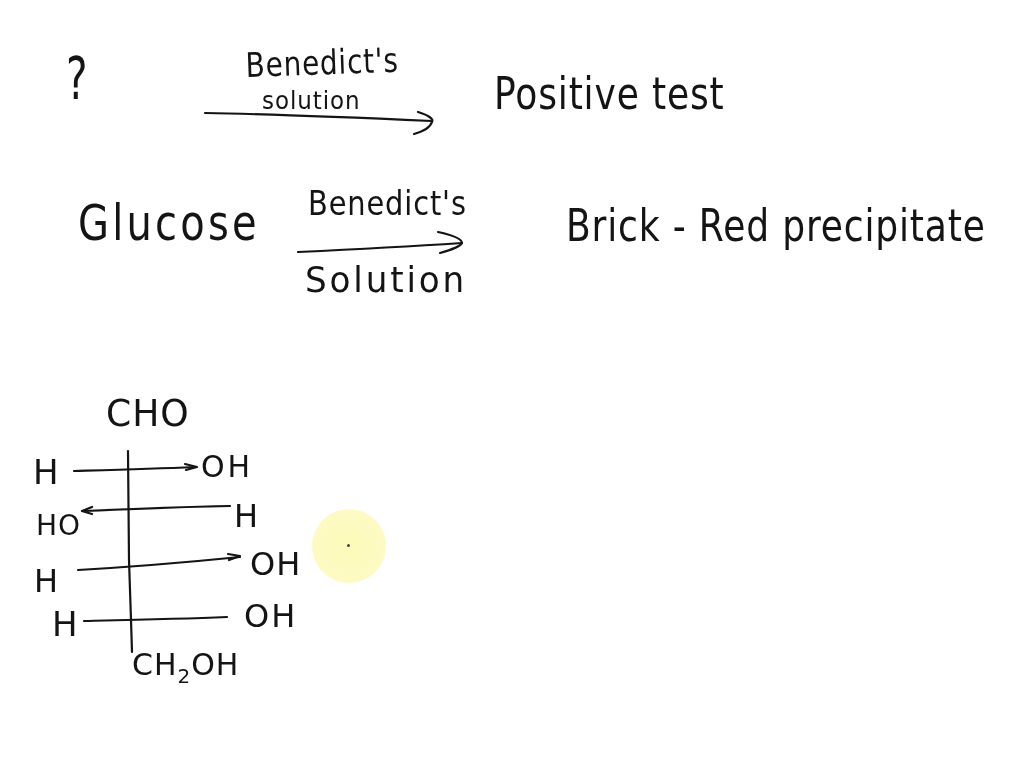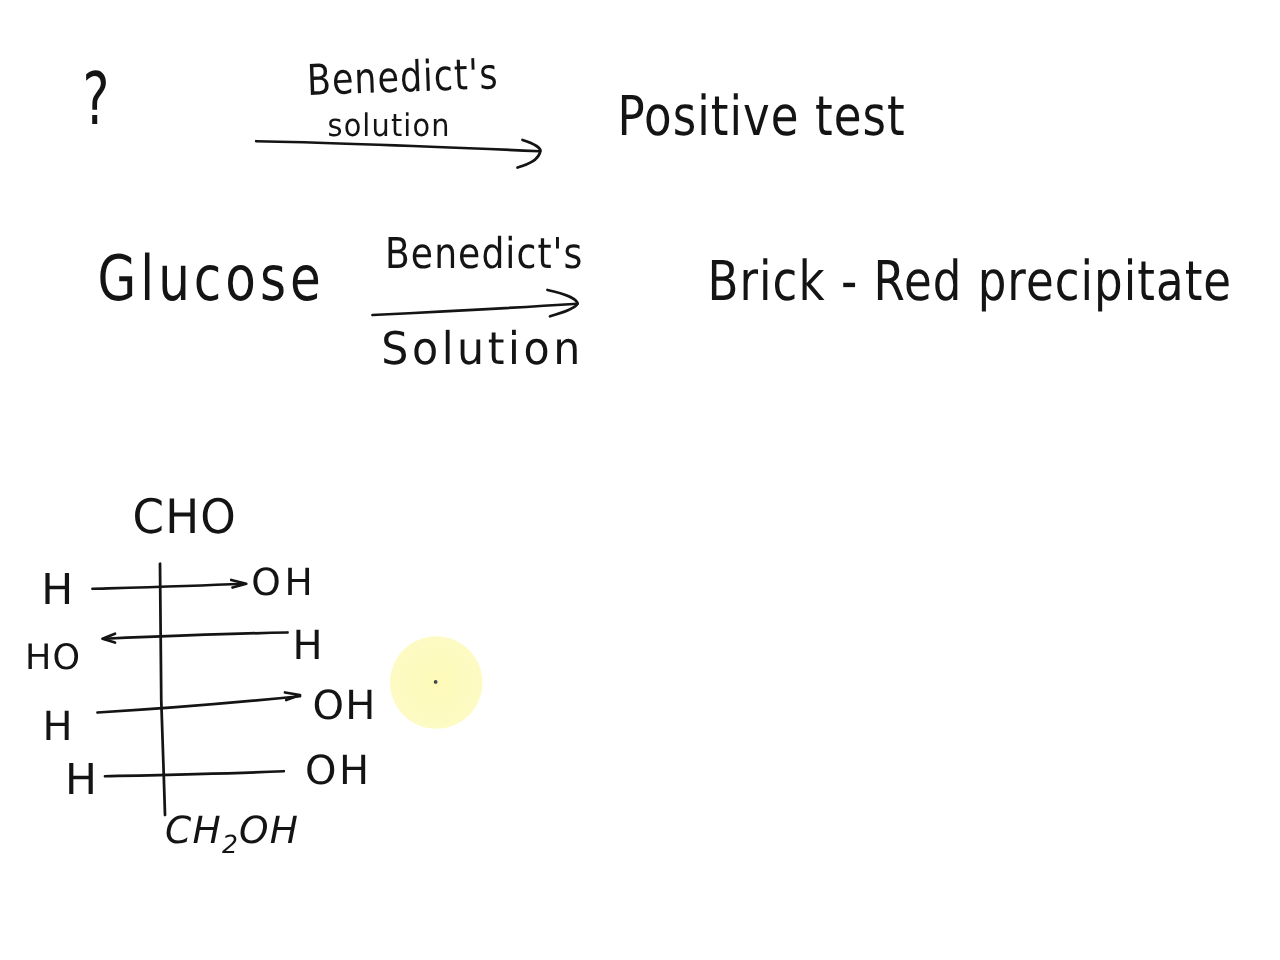--- a/index.html
+++ b/index.html
@@ -85,26 +85,26 @@
   <div class="hw" style="left:78px; top:198px; font-size:50px; transform: scaleX(0.8); transform-origin:left top; letter-spacing:4px;">Glucose</div>
   <div class="hw" style="left:308px; top:186px; font-size:34px; transform: scaleX(0.85); transform-origin:left top;">Benedict's</div>
   <div class="hw" style="left:305px; top:262px; font-size:36px; transform: scaleX(0.95); transform-origin:left top; letter-spacing:3px;">Solution</div>
   <div class="hw" style="left:566px; top:204px; font-size:44px; transform: scaleX(0.82); transform-origin:left top;">Brick - Red precipitate</div>
 
   <div class="hw" style="left:106px; top:394px; font-size:38px; transform: scaleX(0.95); transform-origin:left top;">CHO</div>
 
   <div class="hw" style="left:33px; top:455px; font-size:34px;">H</div>
   <div class="hw" style="left:201px; top:452px; font-size:30px; letter-spacing:3px;">OH</div>
 
-  <div class="hw" style="left:20px; top:512px; font-size:28px;">HO</div>
+  <div class="hw" style="left:36px; top:512px; font-size:28px;">HO</div>
   <div class="hw" style="left:234px; top:500px; font-size:32px;">H</div>
 
   <div class="hw" style="left:34px; top:565px; font-size:32px;">H</div>
   <div class="hw" style="left:250px; top:548px; font-size:32px;">OH</div>
 
   <div class="hw" style="left:52px; top:607px; font-size:34px;">H</div>
   <div class="hw" style="left:244px; top:600px; font-size:32px; letter-spacing:2px;">OH</div>
 
-  <div class="hw" style="left:132px; top:650px; font-size:30px;font-style:italic;">
+  <div class="hw" style="left:132px; top:650px; font-size:30px;">
     <span>CH</span><span style="font-size:20px; position:relative; top:8px;">2</span><span>OH</span>
   </div>
 
 </div>
 
 </body></html>

